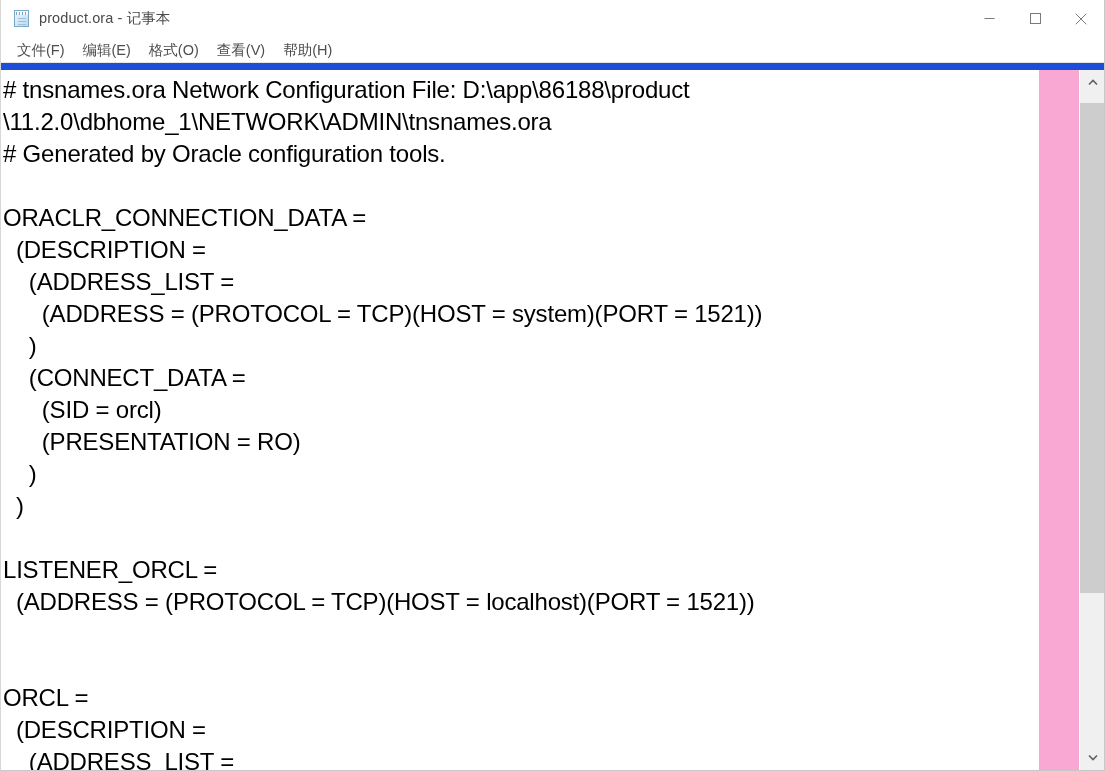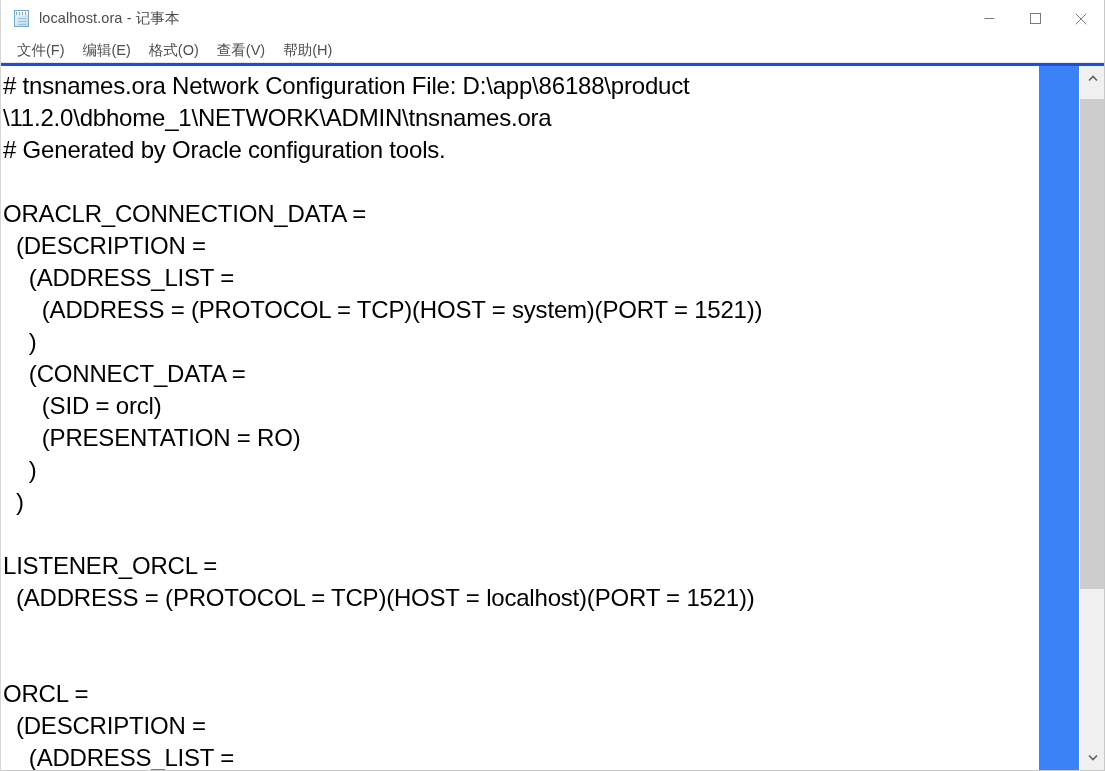--- a/index.html
+++ b/index.html
@@ -124,23 +124,23 @@
     white-space: nowrap;
     cursor: default;
     line-height: 18px;
   }
 
   
   #editor-area {
     flex: 1 1 auto;
     display: flex;
     position: relative;
-    background: #3b82f6;
-    overflow: hidden;
-    border-top: 3px solid #1d4ed8;
+    background: #f9a8d4;
+    overflow: hidden;
+    border-top: 7px solid #1d4ed8;
     gap: 40px;
   }
   #text-pane {
     flex: 1 1 auto;
     position: relative;
     overflow: hidden;
     background: #ffffff;
     padding-top: 4px;
   }
   #text-lines {
@@ -200,21 +200,21 @@
 <body>
 
 <div id="window">
 
   <div id="titlebar">
     <div id="title-left">
       <span class="np-icon">
         <span class="sheet"></span>
         <span class="spiral"></span>
       </span>
-      <span id="title-text">localhost.ora - 记事本</span>
+      <span id="title-text">product.ora - 记事本</span>
     </div>
     <div id="win-controls">
       <div class="win-btn" id="win-min">
         <svg width="11" height="11" viewBox="0 0 11 11">
           <line x1="0.5" y1="5.5" x2="10.5" y2="5.5" stroke="#7b7b7b" stroke-width="1"></line>
         </svg>
       </div>
       <div class="win-btn" id="win-max">
         <svg width="11" height="11" viewBox="0 0 11 11">
           <rect x="0.5" y="0.5" width="10" height="10" fill="none" stroke="#7b7b7b" stroke-width="1"></rect>

